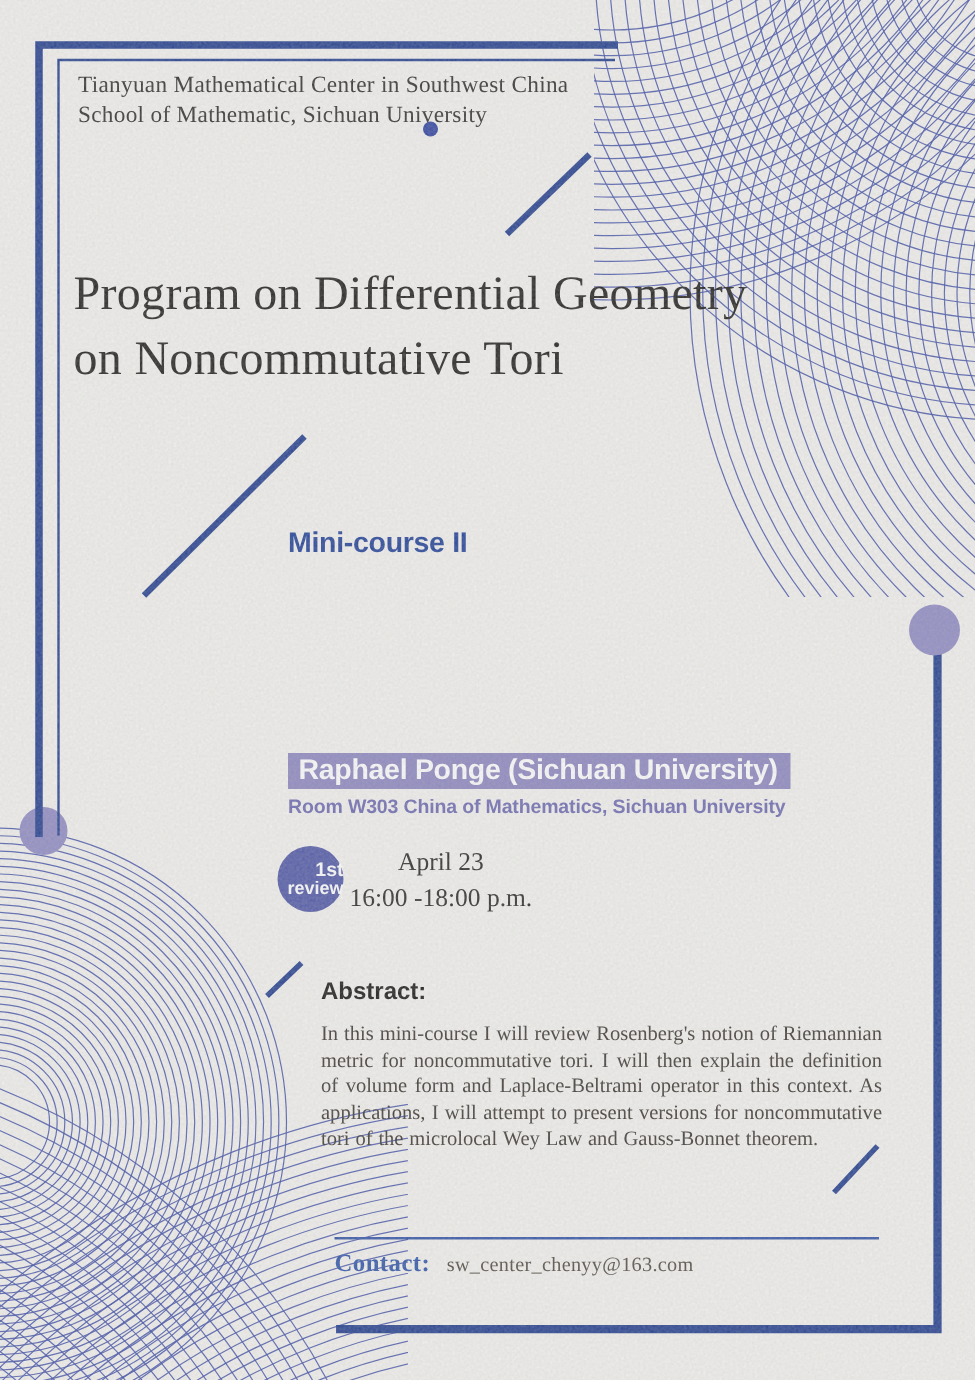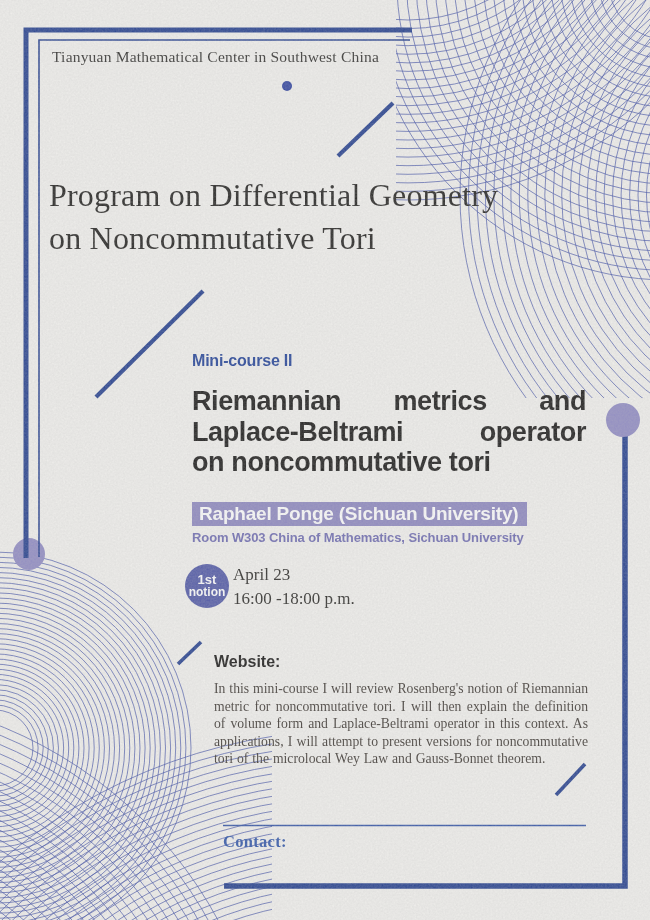--- a/index.html
+++ b/index.html
@@ -13,32 +13,32 @@
   .poster{position:relative;width:650px;height:920px;background:var(--paper);overflow:hidden;}
   .layer{position:absolute;left:0;top:0;width:650px;height:920px;}
   #deco{z-index:1;}
   .content{z-index:2;}
   #grain-overlay{z-index:4;pointer-events:none;}
   .stroke-navy{stroke:var(--navy);}
   .abs{position:absolute;}
 
   .org{left:52px;top:47px;font-size:15.5px;line-height:20px;color:#2b2a28;letter-spacing:.2px;}
   .main-title{left:49px;top:174px;font-size:32px;line-height:43px;color:#1b1a18;letter-spacing:.2px;}
-  .mini-label{left:192px;top:352px;font-family:"Liberation Sans",sans-serif;font-weight:bold;font-size:16px;color:var(--course_blue);letter-spacing:-.2px;}
+  .mini-label{left:192px;top:352px;font-family:"Liberation Sans",sans-serif;font-weight:bold;font-size:19px;color:var(--course_blue);letter-spacing:-.2px;}
   .big-heading{left:192px;top:386px;width:394px;font-family:"Liberation Sans",sans-serif;font-weight:bold;font-size:27px;line-height:30.5px;color:#141312;letter-spacing:-.4px;}
   .big-heading .just{text-align:justify;text-align-last:justify;}
   .banner{left:192px;top:502px;height:24px;background:var(--banner);color:#fff;
     font-family:"Liberation Sans",sans-serif;font-weight:bold;font-size:19px;line-height:24px;
     padding:0 9px 0 7px;letter-spacing:-.2px;display:inline-block;}
   .venue{left:192px;top:530px;font-family:"Liberation Sans",sans-serif;font-weight:bold;font-size:13px;color:var(--venue_purple);letter-spacing:-.1px;}
   .badge{left:185px;top:564px;width:44px;height:44px;border-radius:50%;background:var(--badge);
-    color:#fff;font-family:"Liberation Sans",sans-serif;font-weight:bold;text-align:center;
+    color:#fff;font-family:"Liberation Sans",sans-serif;font-weight:bold;text-align:right;
     display:flex;flex-direction:column;justify-content:center;line-height:12.5px;}
   .badge .b1{font-size:13px;} .badge .b2{font-size:12px;}
-  .datetime{left:233px;top:563px;font-size:17px;line-height:24px;color:#252421;}
+  .datetime{left:233px;top:563px;font-size:17px;line-height:24px;color:#252421;text-align:center;}
   .abs-head{left:214px;top:653px;font-family:"Liberation Sans",sans-serif;font-weight:bold;font-size:16px;color:#121110;}
   .abs-body{left:214px;top:680px;width:374px;font-size:13.7px;line-height:17.5px;color:var(--body_text);
     text-align:justify;word-spacing:.5px;}
   .footer-row{left:223px;display:flex;align-items:baseline;gap:11px;text-align:center;}
   .footer-row .lab{font-weight:bold;font-size:16.5px;color:var(--label_blue);letter-spacing:.3px;}
   .footer-row .val{font-size:13.5px;color:#4d463c;letter-spacing:.2px;}
   .row-contact{top:832px;} .row-website{top:856px;}
 </style>
 </head>
 <body>
@@ -244,53 +244,50 @@
 
       <circle cx="623" cy="420" r="17" fill="var(--lavender)"></circle>
 
       <circle cx="287" cy="86" r="5" fill="#2b3f9e"></circle>
     </g>
   </svg>
 
   <div class="layer content">
     <div class="abs org">
       <div>Tianyuan Mathematical Center in Southwest China</div>
+      <div>School of Mathematic, Sichuan University</div>
     </div>
 
     <div class="abs main-title">
       <div>Program on Differential Geometry</div>
       <div>on Noncommutative Tori</div>
     </div>
 
     <div class="abs mini-label">Mini-course II</div>
 
-    <div class="abs big-heading">
-      <div class="just">Riemannian metrics and</div>
-      <div class="just">Laplace-Beltrami operator</div>
-      <div>on noncommutative tori</div>
-    </div>
 
     <div class="abs banner">Raphael Ponge (Sichuan University)</div>
 
     <div class="abs venue">Room W303 China of Mathematics, Sichuan University</div>
 
     <div class="abs badge">
       <div class="b1">1st</div>
-      <div class="b2">notion</div>
+      <div class="b2">review</div>
     </div>
 
     <div class="abs datetime">
       <div>April 23</div>
       <div>16:00 -18:00 p.m.</div>
     </div>
 
-    <div class="abs abs-head">Website:</div>
+    <div class="abs abs-head">Abstract:</div>
     <div class="abs abs-body">In this mini-course I will review Rosenberg's notion of Riemannian metric for noncommutative tori. I will then explain the definition of volume form and Laplace-Beltrami operator in this context. As applications, I will attempt to present versions for noncommutative tori of the microlocal Wey Law and Gauss-Bonnet theorem.</div>
 
     <div class="abs footer-row row-contact">
       <span class="lab">Contact:</span>
+      <span class="val">sw_center_chenyy@163.com</span>
     </div>
   </div>
 
   <svg id="grain-overlay" class="layer" viewBox="0 0 650 920">
     <rect width="650" height="920" filter="url(#grain)" opacity="0.32"></rect>
   </svg>
 </div>
 
 </body></html>

